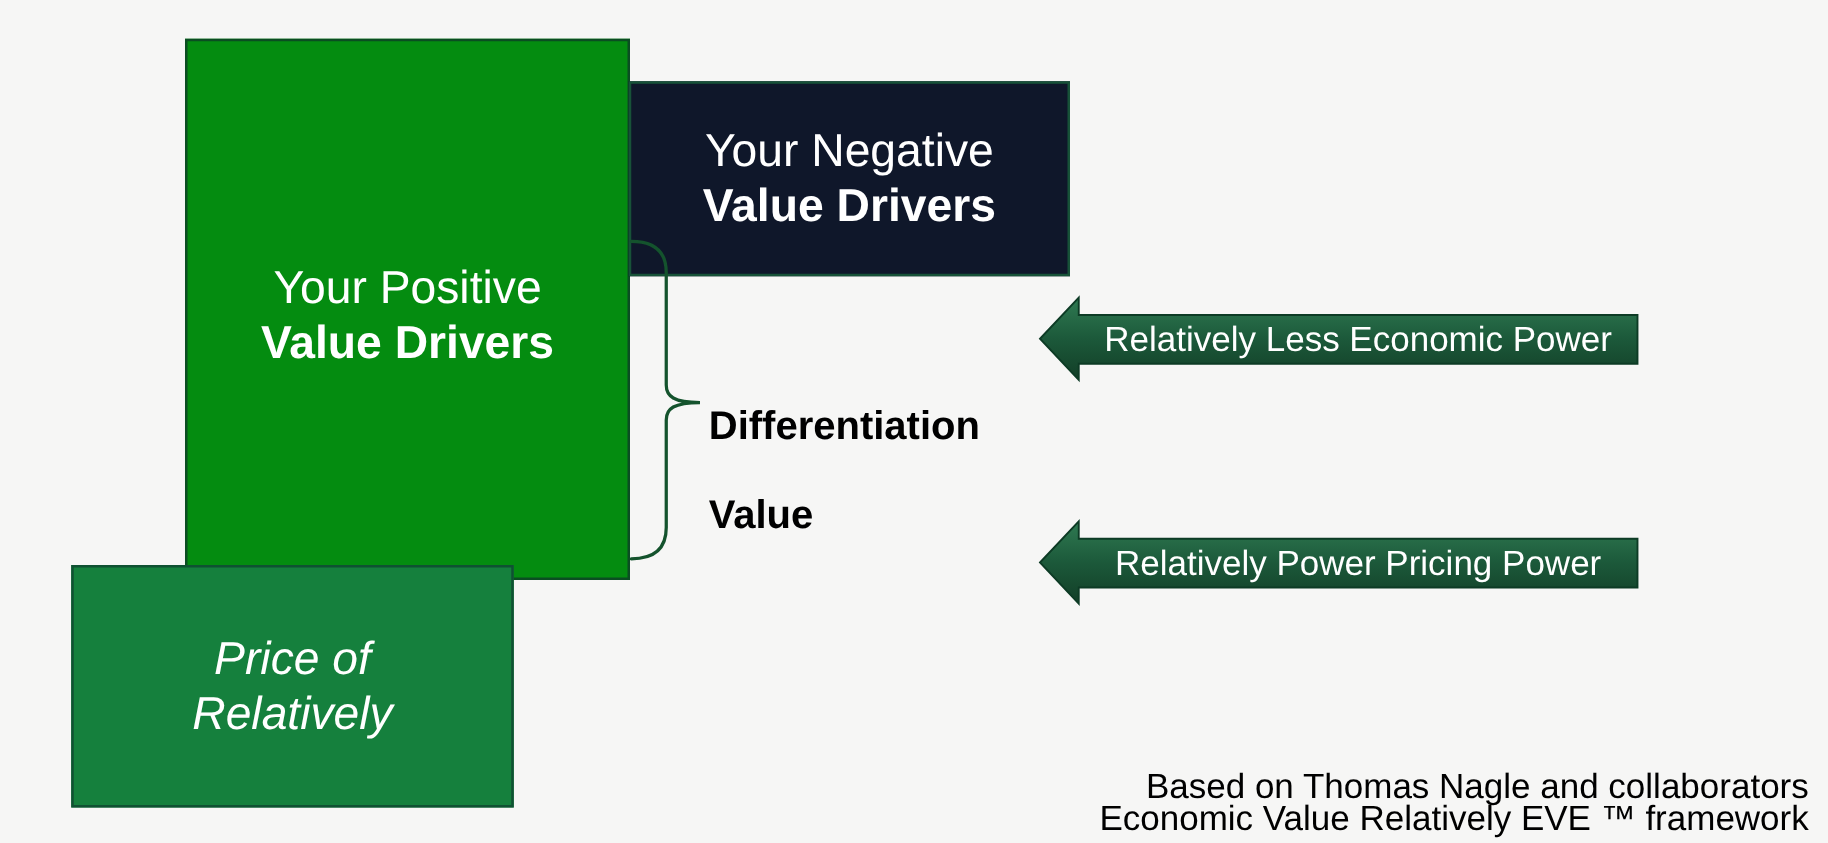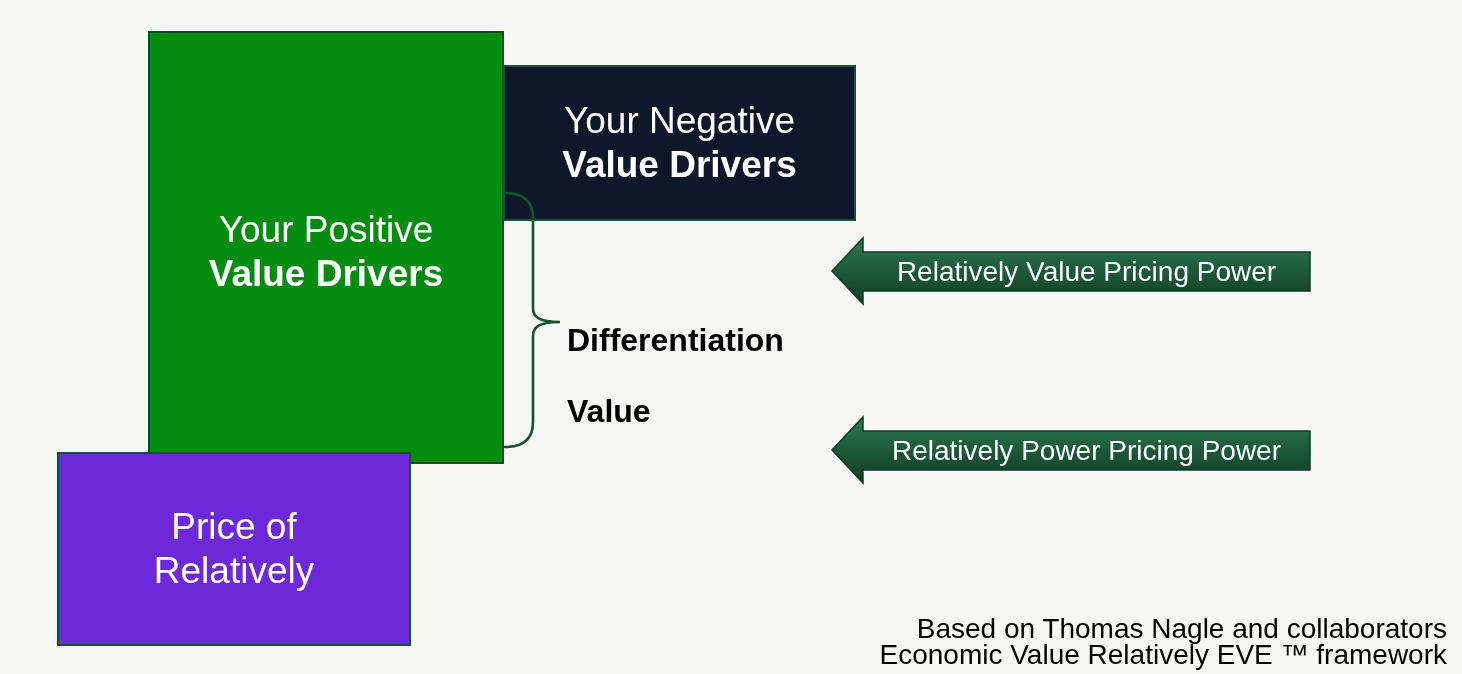--- a/index.html
+++ b/index.html
@@ -42,23 +42,24 @@
   }
   .box-negative {
     left: 503px; top: 33px; width: 353px; height: 156px;
     background: #0f172a;
     border: 2px solid #175238;
     z-index: 2;
     margin-top: 32px;
   }
   .box-price {
     left: 57px; top: 452px; width: 354px; height: 194px;
-    background: #6d28d9;
+    background: #15803d;
     border: 2px solid #0f5132;
     z-index: 3;
+    font-style: italic;
   }
 
   .brace-svg {
     position: absolute;
     left: 498px; top: 188px;
     width: 70px; height: 266px;
     z-index: 2;
   }
 
   .diff-label {
@@ -139,21 +140,21 @@
     <svg width="482" height="80" viewBox="0 0 482 80" xmlns="http://www.w3.org/2000/svg">
       <defs>
         <linearGradient id="arrow-grad-1" x1="0" y1="0" x2="0" y2="1">
           <stop offset="0" stop-color="#2f7a52"></stop>
           <stop offset="0.5" stop-color="#1c593a"></stop>
           <stop offset="1" stop-color="#123e27"></stop>
         </linearGradient>
       </defs>
       <polygon points="2,40 33,7 33,21 480,21 480,60 33,60 33,73" fill="url(#arrow-grad-1)" stroke="#0d3b25" stroke-width="1.5"></polygon>
     </svg>
-    <span class="arrow-label">Relatively Value Pricing Power</span>
+    <span class="arrow-label">Relatively Less Economic Power</span>
   </div>
 
   <div class="arrow arrow-more">
     <svg width="482" height="80" viewBox="0 0 482 80" xmlns="http://www.w3.org/2000/svg">
       <defs>
         <linearGradient id="arrow-grad-2" x1="0" y1="0" x2="0" y2="1">
           <stop offset="0" stop-color="#2f7a52"></stop>
           <stop offset="0.5" stop-color="#1c593a"></stop>
           <stop offset="1" stop-color="#123e27"></stop>
         </linearGradient>

